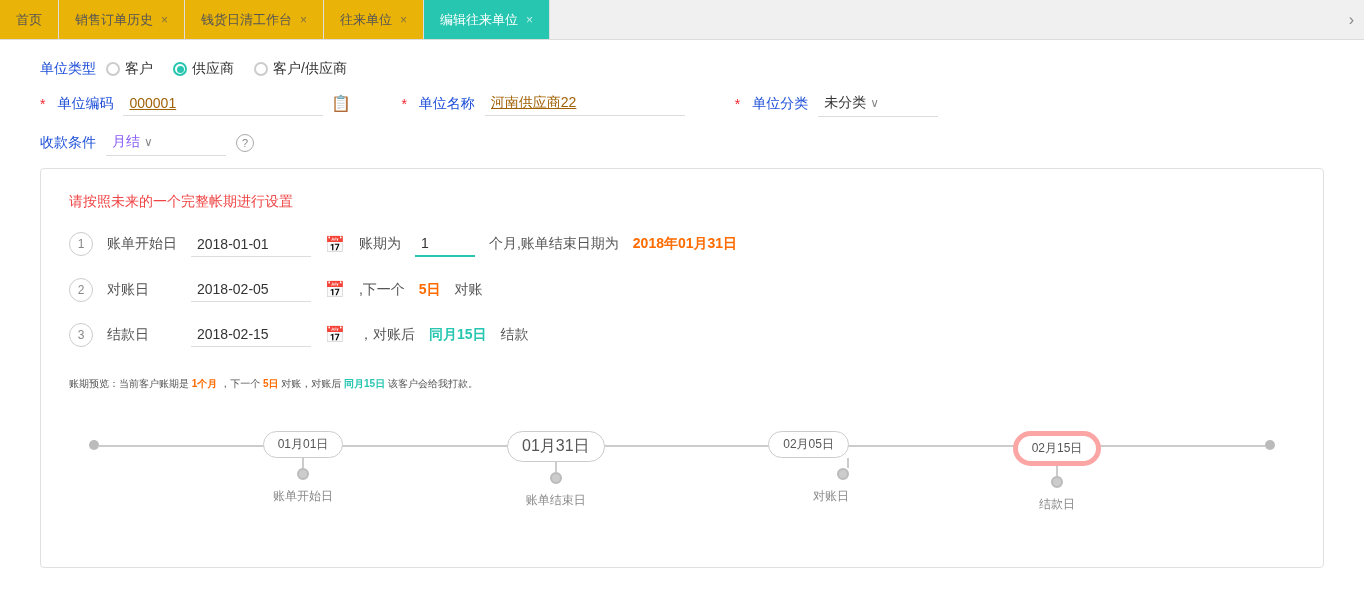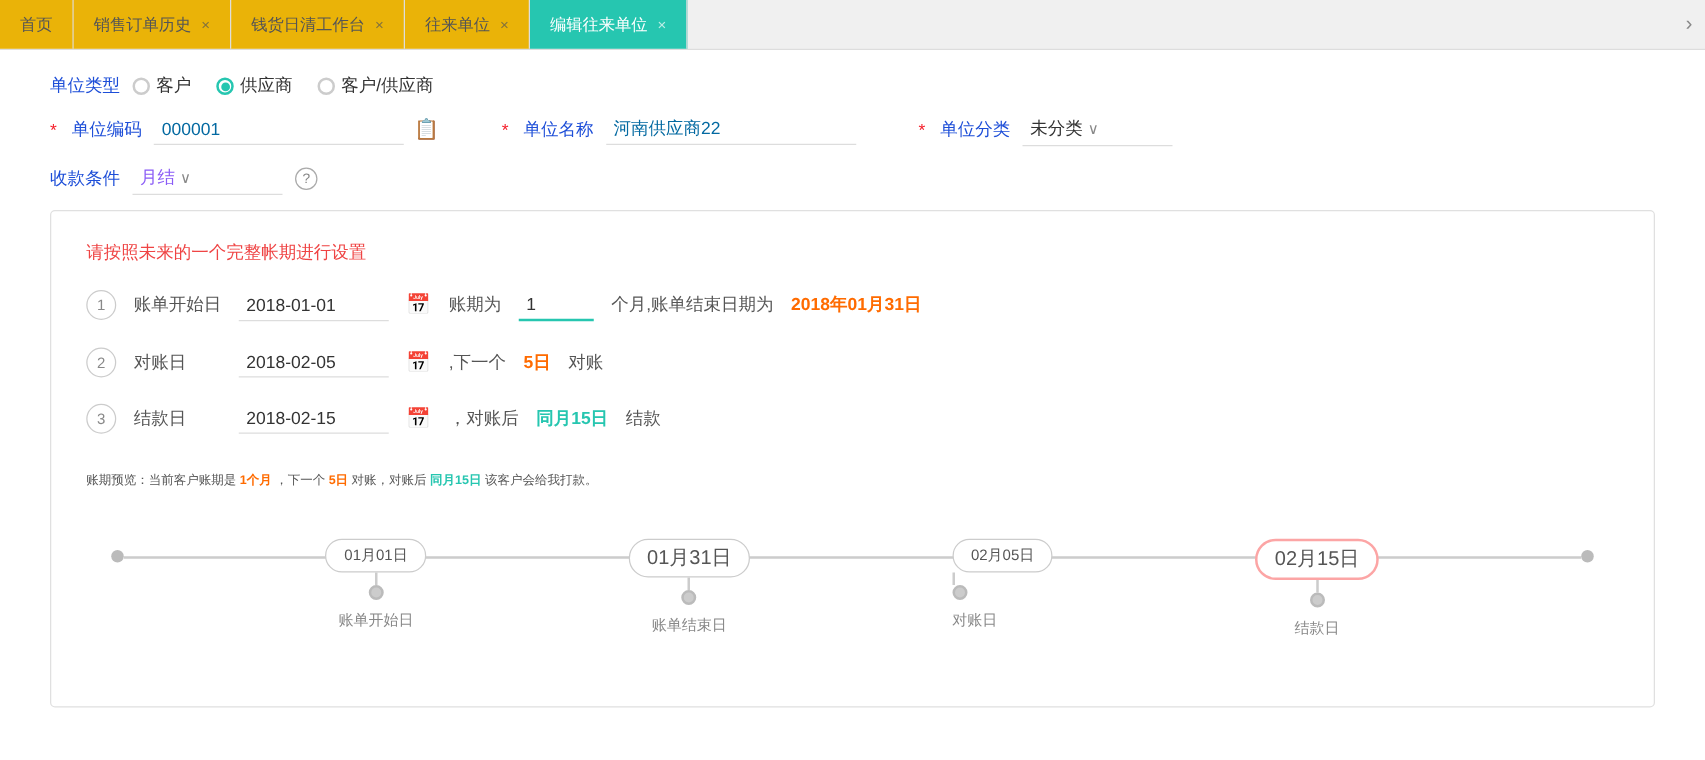--- a/index.html
+++ b/index.html
@@ -96,22 +96,23 @@
       background: #26c6b0;
     }
 
     
     .form-input {
       border: none;
       border-bottom: 1px solid #ddd;
       outline: none;
       padding: 4px 6px;
       font-size: 14px;
-      color: #0369a1;
+      color: #a16207;
       background: transparent;
+      text-decoration: underline;
     }
     .form-input-wide { width: 200px; }
 
     
     .form-select {
       display: flex;
       align-items: center;
       border-bottom: 1px solid #ddd;
       padding: 4px 6px;
       cursor: pointer;
@@ -369,31 +370,31 @@
 
         <div style="display:flex; flex-direction:column; align-items:center; z-index:1;">
           <div style="background:#fff;border:1px solid #ccc;border-radius:20px;padding:4px 14px;font-size:16px;color:#555;">
             <span>01月31日</span>
           </div>
           <div style="width:2px;height:10px;background:#ccc;"></div>
           <div style="width:12px;height:12px;border-radius:50%;background:#ccc;border:2px solid #bbb;"></div>
           <div style="font-size:12px;color:#888;margin-top:8px;">账单结束日</div>
         </div>
 
-        <div style="display:flex; flex-direction:column; align-items:flex-start; z-index:1;">
+        <div style="display:flex; flex-direction:column; align-items:flex-end; z-index:1;">
           <div style="background:#fff;border:1px solid #ccc;border-radius:20px;padding:4px 14px;font-size:12px;color:#555;">
             <span>02月05日</span>
           </div>
           <div style="width:2px;height:10px;background:#ccc;"></div>
           <div style="width:12px;height:12px;border-radius:50%;background:#ccc;border:2px solid #bbb;"></div>
           <div style="font-size:12px;color:#888;margin-top:8px;">对账日</div>
         </div>
 
         <div style="display:flex; flex-direction:column; align-items:center; z-index:1;">
-          <div style="background:#fff;border:2px solid #fca5a5;border-radius:20px;padding:4px 14px;font-size:16px;color:#555;">
+          <div style="background:#fff;border:5px solid #fca5a5;border-radius:20px;padding:4px 14px;font-size:12px;color:#555;">
             <span>02月15日</span>
           </div>
           <div style="width:2px;height:10px;background:#ccc;"></div>
           <div style="width:12px;height:12px;border-radius:50%;background:#ccc;border:2px solid #bbb;"></div>
           <div style="font-size:12px;color:#888;margin-top:8px;">结款日</div>
         </div>
 
         <div style="display:flex; flex-direction:column; align-items:center; z-index:1;">
           <div style="width:10px;height:10px;border-radius:50%;background:#bbb;margin-top:9px;"></div>
         </div>

